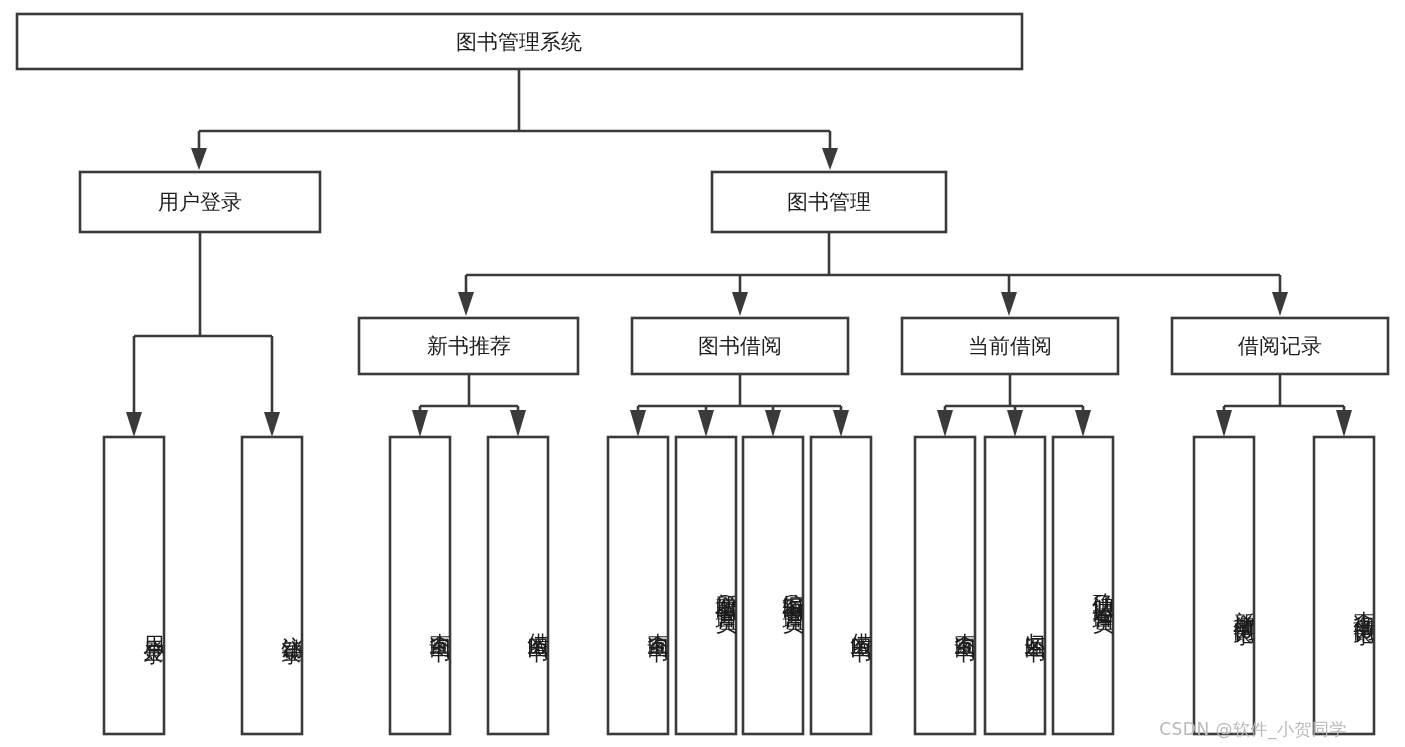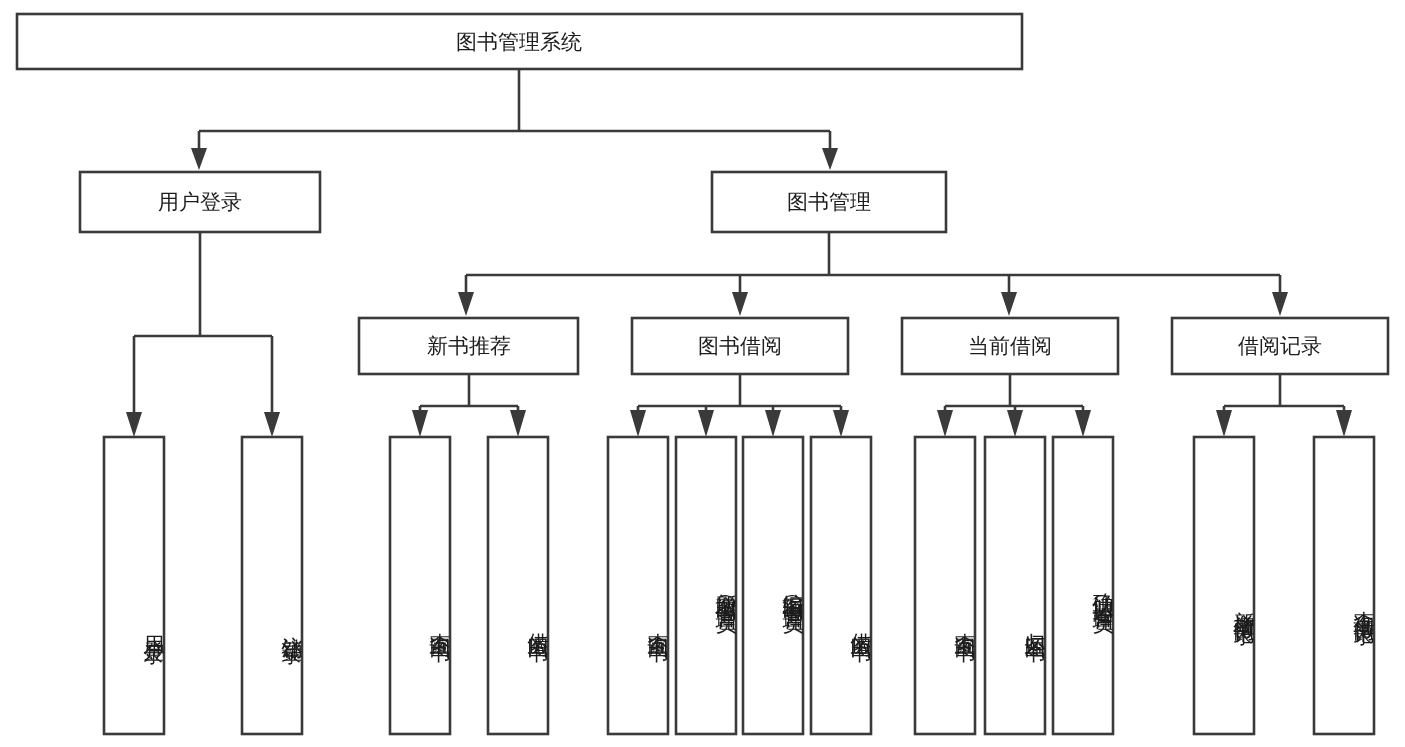--- a/index.html
+++ b/index.html
@@ -222,14 +222,15 @@
   <div class="leaf-label" style="left:743px; top:447px; width:60px; height:285px;">编辑图书（管理员）</div>
   <div class="leaf-label" style="left:811px; top:517px; width:60px; height:210px;">借阅图书</div>
 
   <div class="leaf-label" style="left:915px; top:517px; width:60px; height:210px;">查询图书</div>
   <div class="leaf-label" style="left:985px; top:517px; width:60px; height:210px;">归还图书</div>
   <div class="leaf-label" style="left:1053px; top:447px; width:60px; height:285px;">确认归还（管理员）</div>
 
   <div class="leaf-label" style="left:1194px; top:478px; width:60px; height:250px;">新增借阅记录</div>
   <div class="leaf-label" style="left:1314px; top:478px; width:60px; height:250px;">查询借阅记录</div>
 
+  <div class="watermark">CSDN @软件_小贺同学</div>
 
 </div>
 
 </body></html>

